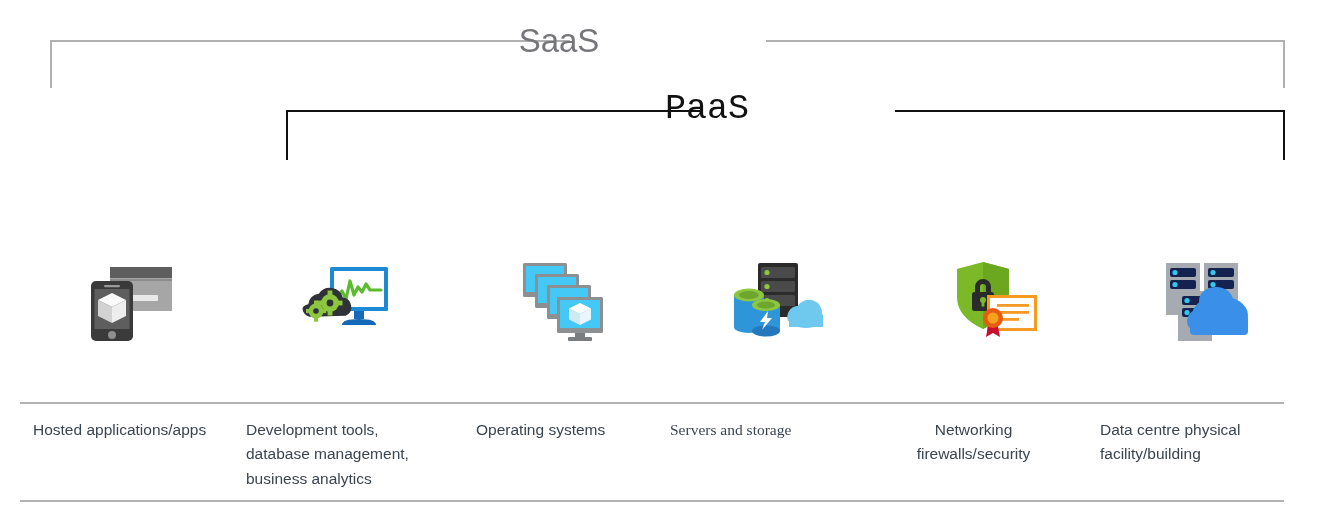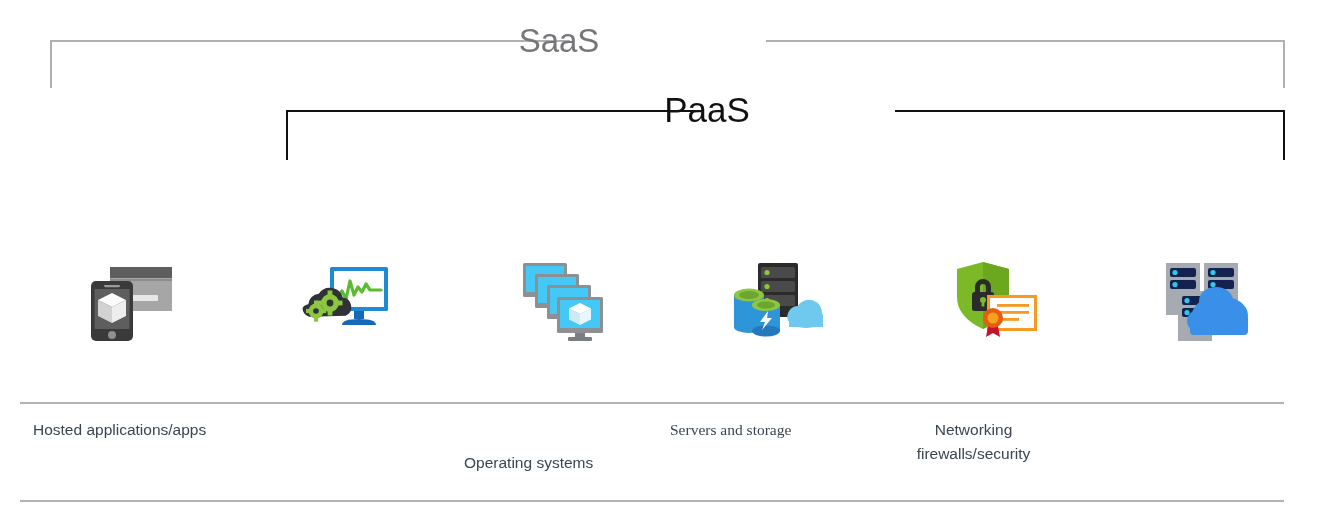--- a/index.html
+++ b/index.html
@@ -48,21 +48,21 @@
   #saas-label span { display: inline-block; transform: translateX(5px); }
 
   
   #paas-bracket { color: #111111; }
   #paas-left-stem   { left: 286px; top: 110px; width: 2.2px; height: 50px; }
   #paas-line-left   { left: 286px; top: 110px; width: 417px; height: 2.2px; }
   #paas-line-right  { left: 895px; top: 110px; width: 388px; height: 2.2px; }
   #paas-right-stem  { left: 1283px; top: 110px; width: 2.2px; height: 50px; }
   #paas-label {
     left: 0; top: 92px; width: 1136px; text-align: center;
-    font-size: 35px; color: #111111;
+    font-size: 35px; color: #111111; font-family: Liberation Mono, monospace;
   }
   #paas-label span { display: inline-block; transform: translateX(139px); }
 
   
   #icon-row {
     position: absolute;
     left: 20px;
     top: 250px;
     width: 1285px;
     height: 110px;
@@ -296,22 +296,24 @@
       </svg>
     </div>
   </div>
 
   <div class="rule" id="rule-top"></div>
   <div class="rule" id="rule-bottom"></div>
 
   <div id="label-row">
     <div class="label-cell" style="left:33px;  width:190px;">Hosted applications/apps</div>
 
-
-    <div class="label-cell" style="left:464px; width:190px;margin-top:33px;">Operating systems</div>
+    <div class="label-cell" style="left:246px; width:190px;">Development tools, database management, business analytics</div>
+
+    <div class="label-cell" style="left:476px; width:190px;">Operating systems</div>
 
     <div class="label-cell" style="left:670px; width:190px;font-family:Liberation Serif, serif;">Servers and storage</div>
 
     <div class="label-cell" style="left:886px; width:175px;text-align:center;">Networking firewalls/security</div>
 
+    <div class="label-cell" style="left:1100px; width:185px;">Data centre physical facility/building</div>
   </div>
 
 </div>
 
 </body></html>

